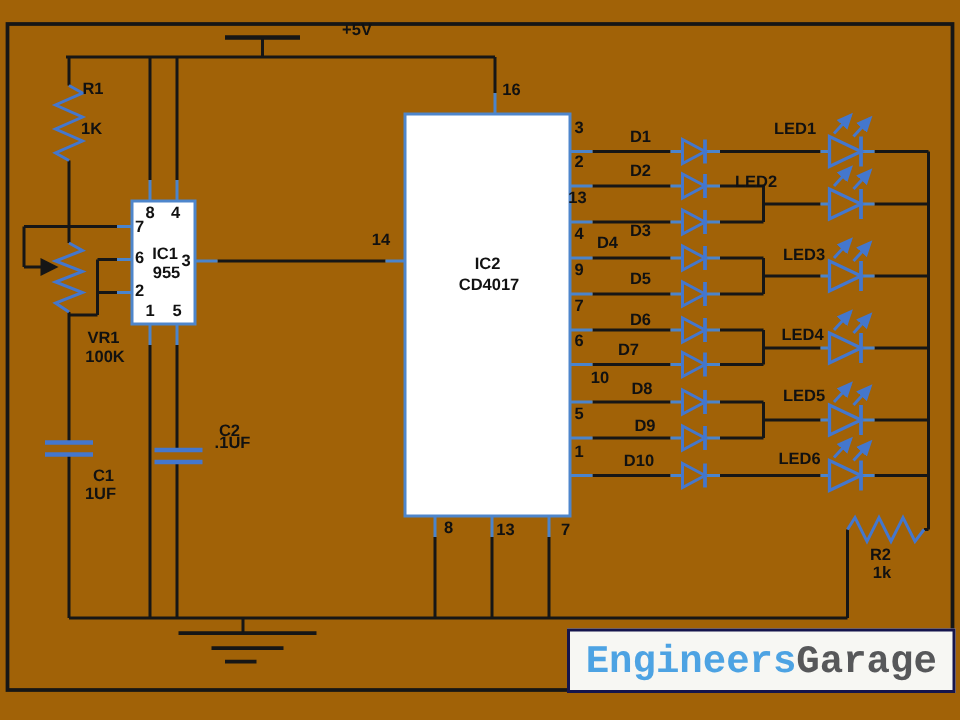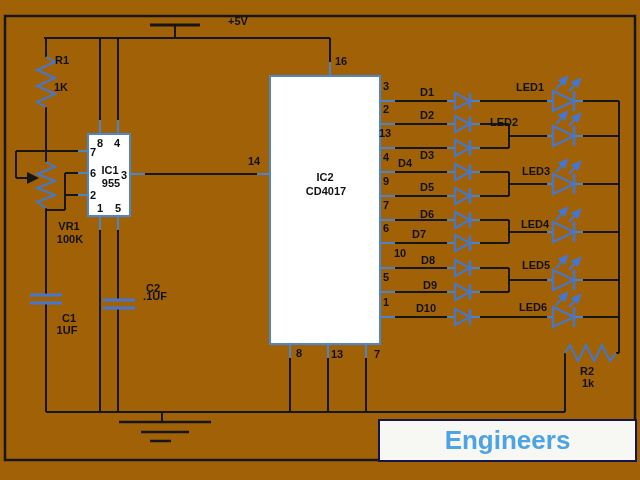--- a/index.html
+++ b/index.html
@@ -11,21 +11,21 @@
   svg.circuit { position:absolute; left:0; top:0; }
   .lbl {
     position:absolute; transform:translate(-50%,-50%);
     font-size:11px; font-weight:bold; color:#111111; white-space:nowrap;
     line-height:1;
   }
   .logo-box {
     position:absolute; left:378px; top:419px; width:259px; height:43px;
     background:#f7f7f3; border:2px solid #15154d;
     display:flex; align-items:center; justify-content:center;
-    font-family:Liberation Sans, sans-serif; font-weight:bold; font-size:26px;
+    font-family:Liberation Mono, monospace; font-weight:bold; font-size:26px;
     letter-spacing:0px;
   }
   .logo-blue { color:#4da3e3; }
   .logo-gray { color:#57585a; }
 </style>
 </head>
 <body>
 
 <div class="stage">
 
@@ -175,15 +175,16 @@
 
   <span class="lbl" style="left:530px;top:87px">LED1</span>
   <span class="lbl" style="left:504px;top:122px">LED2</span>
   <span class="lbl" style="left:536px;top:171px">LED3</span>
   <span class="lbl" style="left:535px;top:224px">LED4</span>
   <span class="lbl" style="left:536px;top:265px">LED5</span>
   <span class="lbl" style="left:533px;top:307px">LED6</span>
 
   <div class="logo-box">
     <span class="logo-blue">Engineers</span>
+      <span class="logo-gray">Garage</span>
   </div>
 
 </div>
 
 </body></html>

